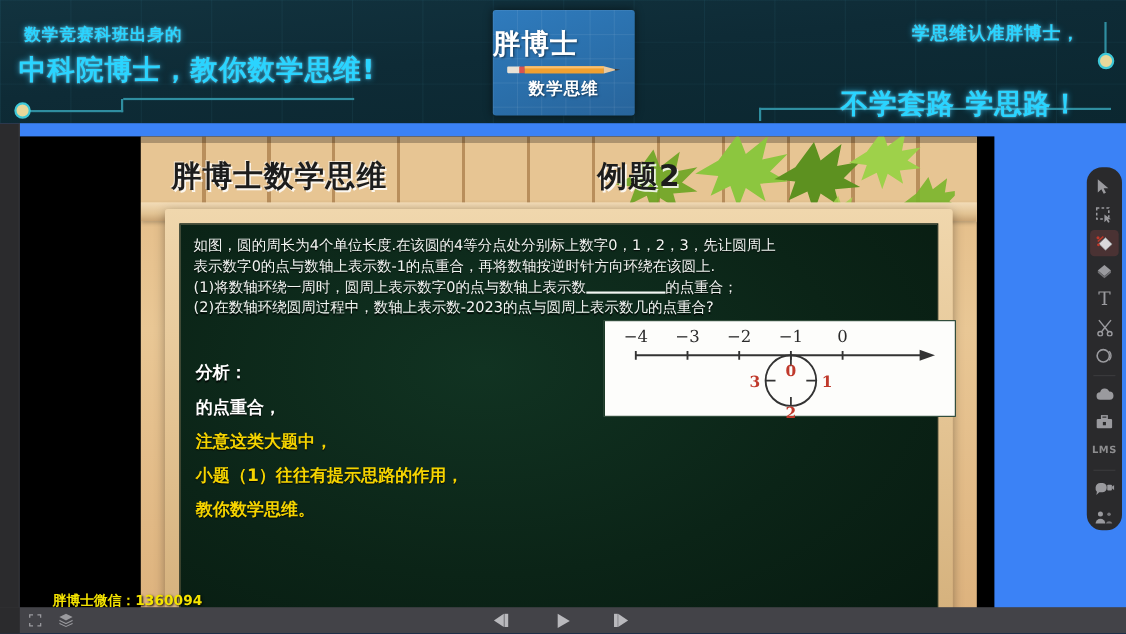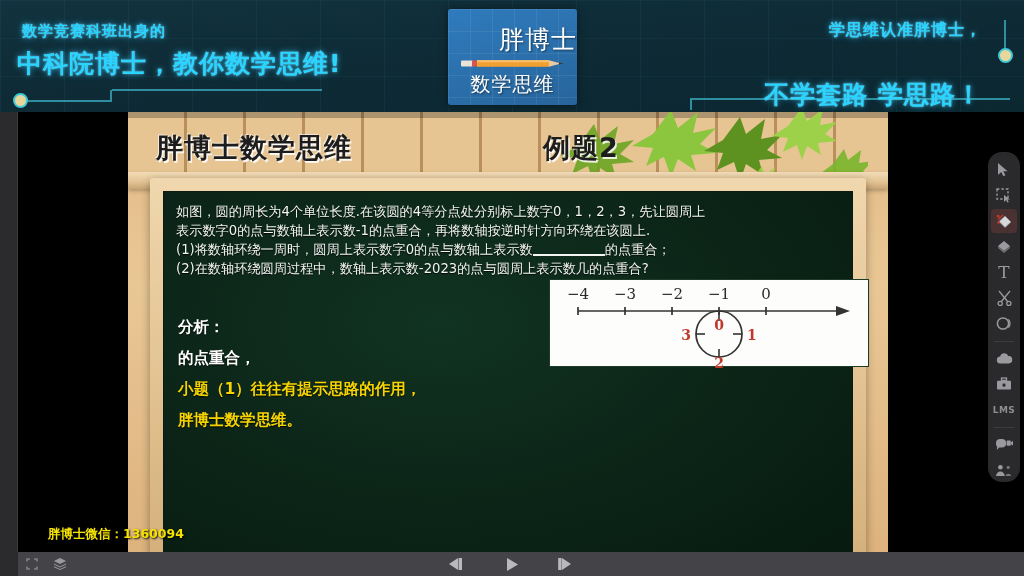--- a/index.html
+++ b/index.html
@@ -43,46 +43,46 @@
   }
   .logo-card .lgrid {
     position: absolute; inset: 0;
     background-image:
       linear-gradient(to right, rgba(255,255,255,.07) 1px, transparent 1px),
       linear-gradient(to bottom, rgba(255,255,255,.07) 1px, transparent 1px);
     background-size: 22px 22px;
   }
   .logo-title {
     position: absolute; top: 14px; left: 0; width: 100%;
-    text-align: right; color: #fff; font-weight: normal; font-size: 25px;
+    text-align: left; color: #fff; font-weight: bold; font-size: 25px;
     letter-spacing: 1px; text-shadow: 1px 1px 2px rgba(0,0,0,.5);
   }
   .pencil {
     position: absolute; top: 50px; left: 13px; width: 103px; height: 9px;
   }
   .logo-sub {
     position: absolute; top: 62px; left: 0; width: 100%;
-    text-align: center; color: #fff; font-weight: normal; font-size: 20px;
+    text-align: center; color: #fff; font-weight: bold; font-size: 15px;
     letter-spacing: 1px; text-shadow: 1px 1px 2px rgba(0,0,0,.5);
   }
   .deco-node {
     position: absolute; width: 15px; height: 15px; border-radius: 50%;
     background: #e8d79a; border: 2px solid #3ec8d8;
   }
   .deco-line { position: absolute; background: #2f8ea0; }
 
   
   .left-strip {
     position: absolute; left: 0; top: 112px; width: 18px; height: 464px;
     background: #2b2b2d; border-right: 1px solid #3a3a3c;
   }
 
   
   .stage {
-    position: absolute; left: 18px; top: 112px; width: 1006px; height: 440px;
+    position: absolute; left: 18px; top: 124px; width: 886px; height: 440px;
     background: #000; overflow: hidden;
   }
 
   
   .scene {
     position: absolute; left: 110px; top: 0px; width: 760px; height: 440px;
     background: linear-gradient(180deg,#e3bb86 0%, #e9c795 40%, #ddb27d 100%);
     overflow: hidden;
   }
   .fence {
@@ -267,22 +267,23 @@
           <div class="problem">
             <div class="ln">如图，圆的周长为4个单位长度.在该圆的4等分点处分别标上数字0，1，2，3，先让圆周上</div>
             <div class="ln">表示数字0的点与数轴上表示数-1的点重合，再将数轴按逆时针方向环绕在该圆上.</div>
             <div class="ln"><span>(1)将数轴环绕一周时，圆周上表示数字0的点与数轴上表示数</span><span class="blank-ul"></span><span>的点重合；</span></div>
             <div class="ln">(2)在数轴环绕圆周过程中，数轴上表示数-2023的点与圆周上表示数几的点重合?</div>
           </div>
 
           <div class="analysis">
             <div class="w">分析：</div>
             <div class="w">的点重合，</div>
+            <div class="y">注意这类大题中，</div>
             <div class="y">小题（1）往往有提示思路的作用，</div>
-            <div class="y">胖博士数学思维。</div>
+            <div class="y">教你数学思维。</div>
           </div>
 
           <div class="figure">
             <svg viewBox="0 0 320 88" width="320" height="88">
               <g stroke="#333" stroke-width="1.7" fill="none">
                 <line x1="28" y1="31" x2="292" y2="31"></line>
                 <polygon points="286,26 300,31 286,36" fill="#333" stroke="none"></polygon>
                 <line x1="28" y1="27" x2="28" y2="35"></line>
                 <line x1="75" y1="27" x2="75" y2="35"></line>
                 <line x1="122" y1="27" x2="122" y2="35"></line>

